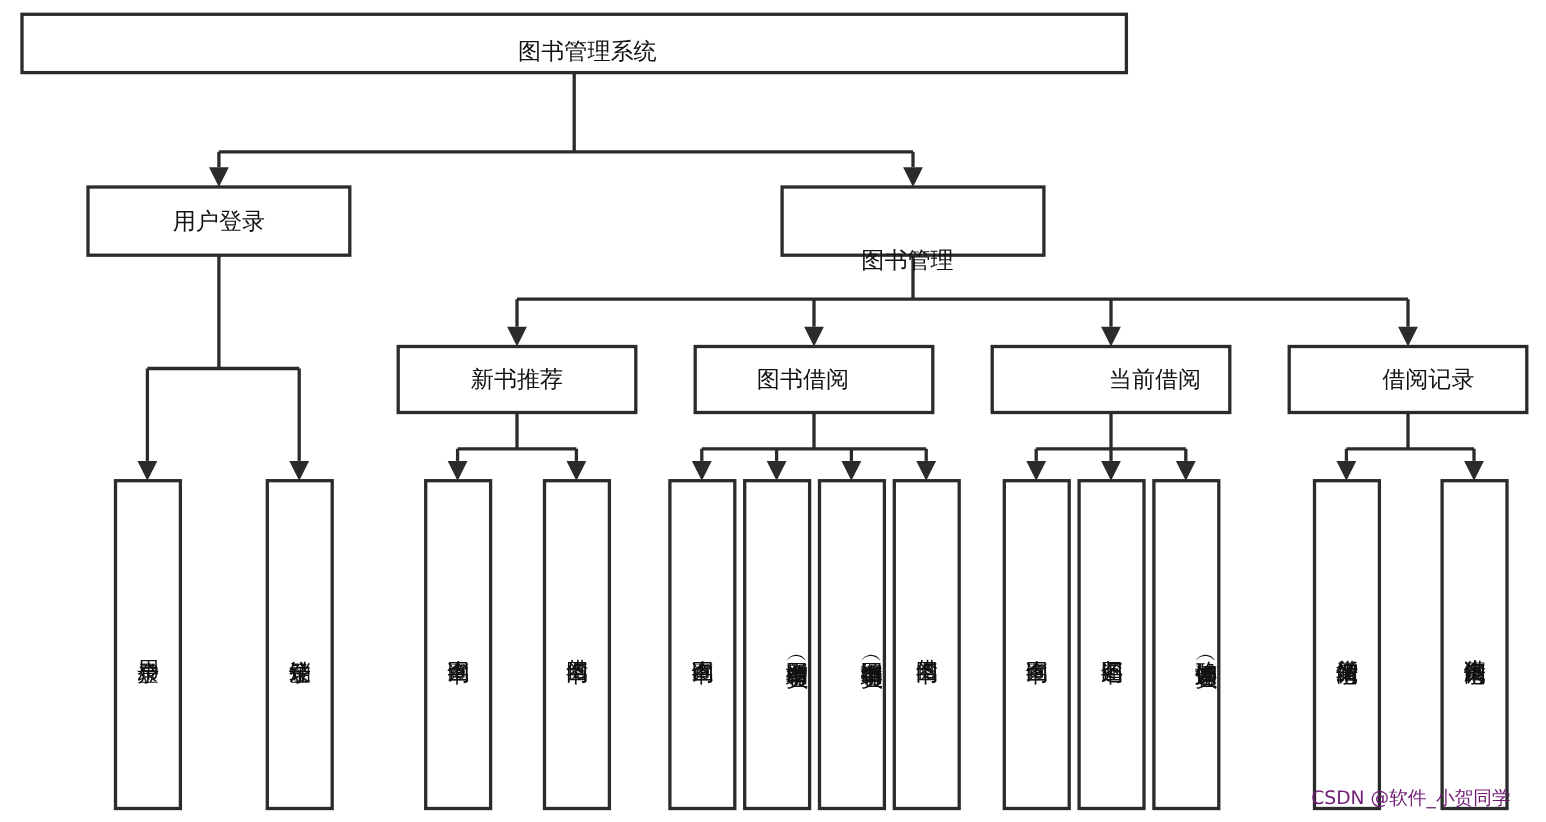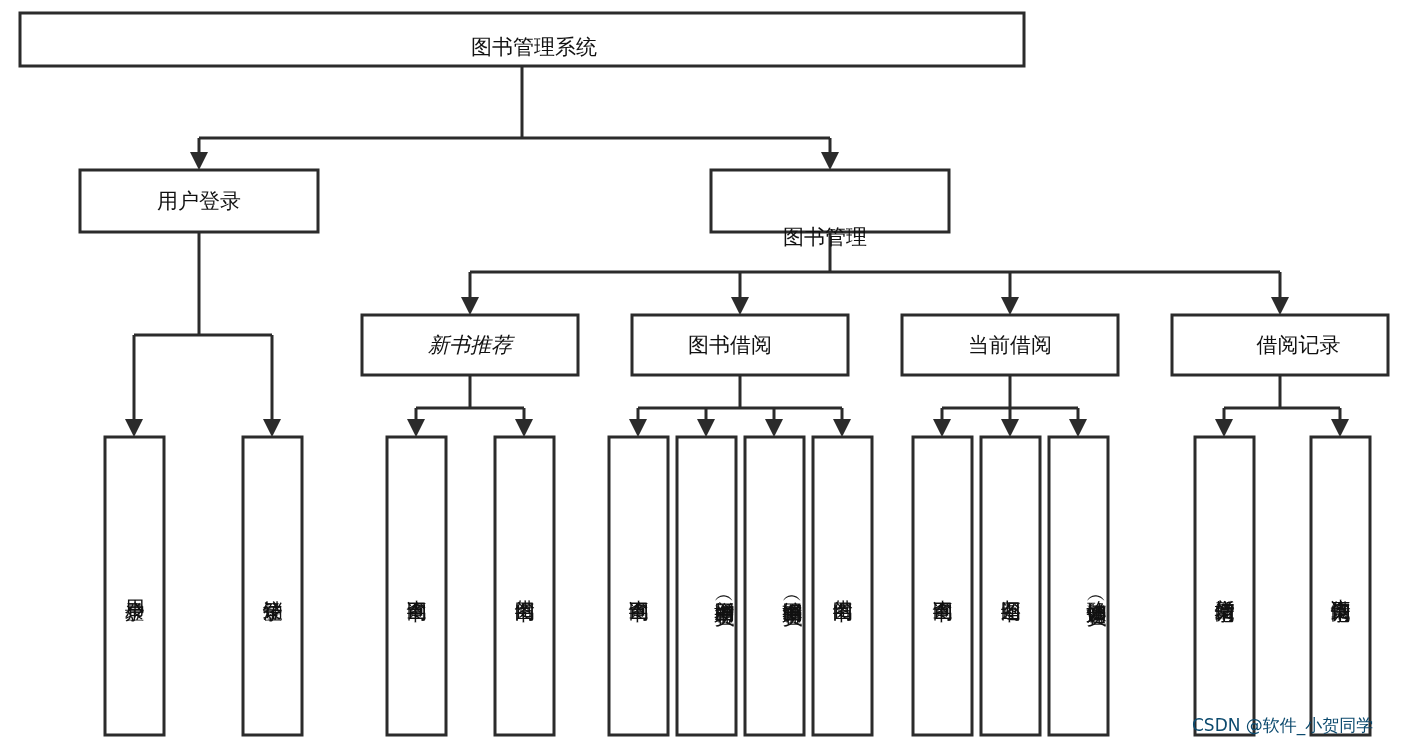--- a/index.html
+++ b/index.html
@@ -61,21 +61,21 @@
     font-size: 20px;
     writing-mode: vertical-rl;
     text-orientation: upright;
     line-height: 1.18;
     letter-spacing: 1px;
     white-space: nowrap;
     pointer-events: none;
   }
   .watermark {
     position: absolute;
-    color: #0c4a6e;
+    color: #701a75;
     font-size: 17px;
     white-space: nowrap;
     left: 1192px;
     top: 714px;
   }
 </style>
 </head>
 <body>
 
 <div id="diagram-root">
@@ -189,23 +189,23 @@
     <rect class="node-box" x="1195" y="437" width="59" height="298"></rect>
     <rect class="node-box" x="1311" y="437" width="59" height="298"></rect>
 
   </svg>
 
   <div class="node-label-h" style="left:32px; top:13px; width:1004px; height:68px;font-family:Liberation Mono, monospace;">图书管理系统</div>
 
   <div class="node-label-h" style="left:80px; top:170px; width:238px; height:62px;">用户登录</div>
   <div class="node-label-h" style="left:718px; top:170px; width:214px; height:62px;margin-top:36px;">图书管理</div>
 
-  <div class="node-label-h" style="left:362px; top:315px; width:216px; height:60px;font-style:italic;">新书推荐</div>
+  <div class="node-label-h" style="left:362px; top:315px; width:216px; height:60px;">新书推荐</div>
   <div class="node-label-h" style="left:632px; top:315px; width:196px; height:60px;">图书借阅</div>
-  <div class="node-label-h" style="left:902px; top:315px; width:216px; height:60px;">当前借阅</div>
+  <div class="node-label-h" style="left:902px; top:315px; width:216px; height:60px;padding-left:40px;">当前借阅</div>
   <div class="node-label-h" style="left:1172px; top:315px; width:253px; height:60px;">借阅记录</div>
 
   <div class="node-label-v" style="left:105px; top:437px; width:59px; height:298px;">用户登录</div>
   <div class="node-label-v" style="left:243px; top:437px; width:59px; height:298px;">注销登录</div>
 
   <div class="node-label-v" style="left:387px; top:437px; width:59px; height:298px;">查询图书</div>
   <div class="node-label-v" style="left:495px; top:437px; width:59px; height:298px;">借阅图书</div>
 
   <div class="node-label-v" style="left:609px; top:437px; width:59px; height:298px;">查询图书</div>
   <div class="node-label-v" style="left:677px; top:437px; width:59px; height:298px; align-items:flex-start; padding-top:6px; box-sizing:border-box;">新增图书（管理员）</div>

